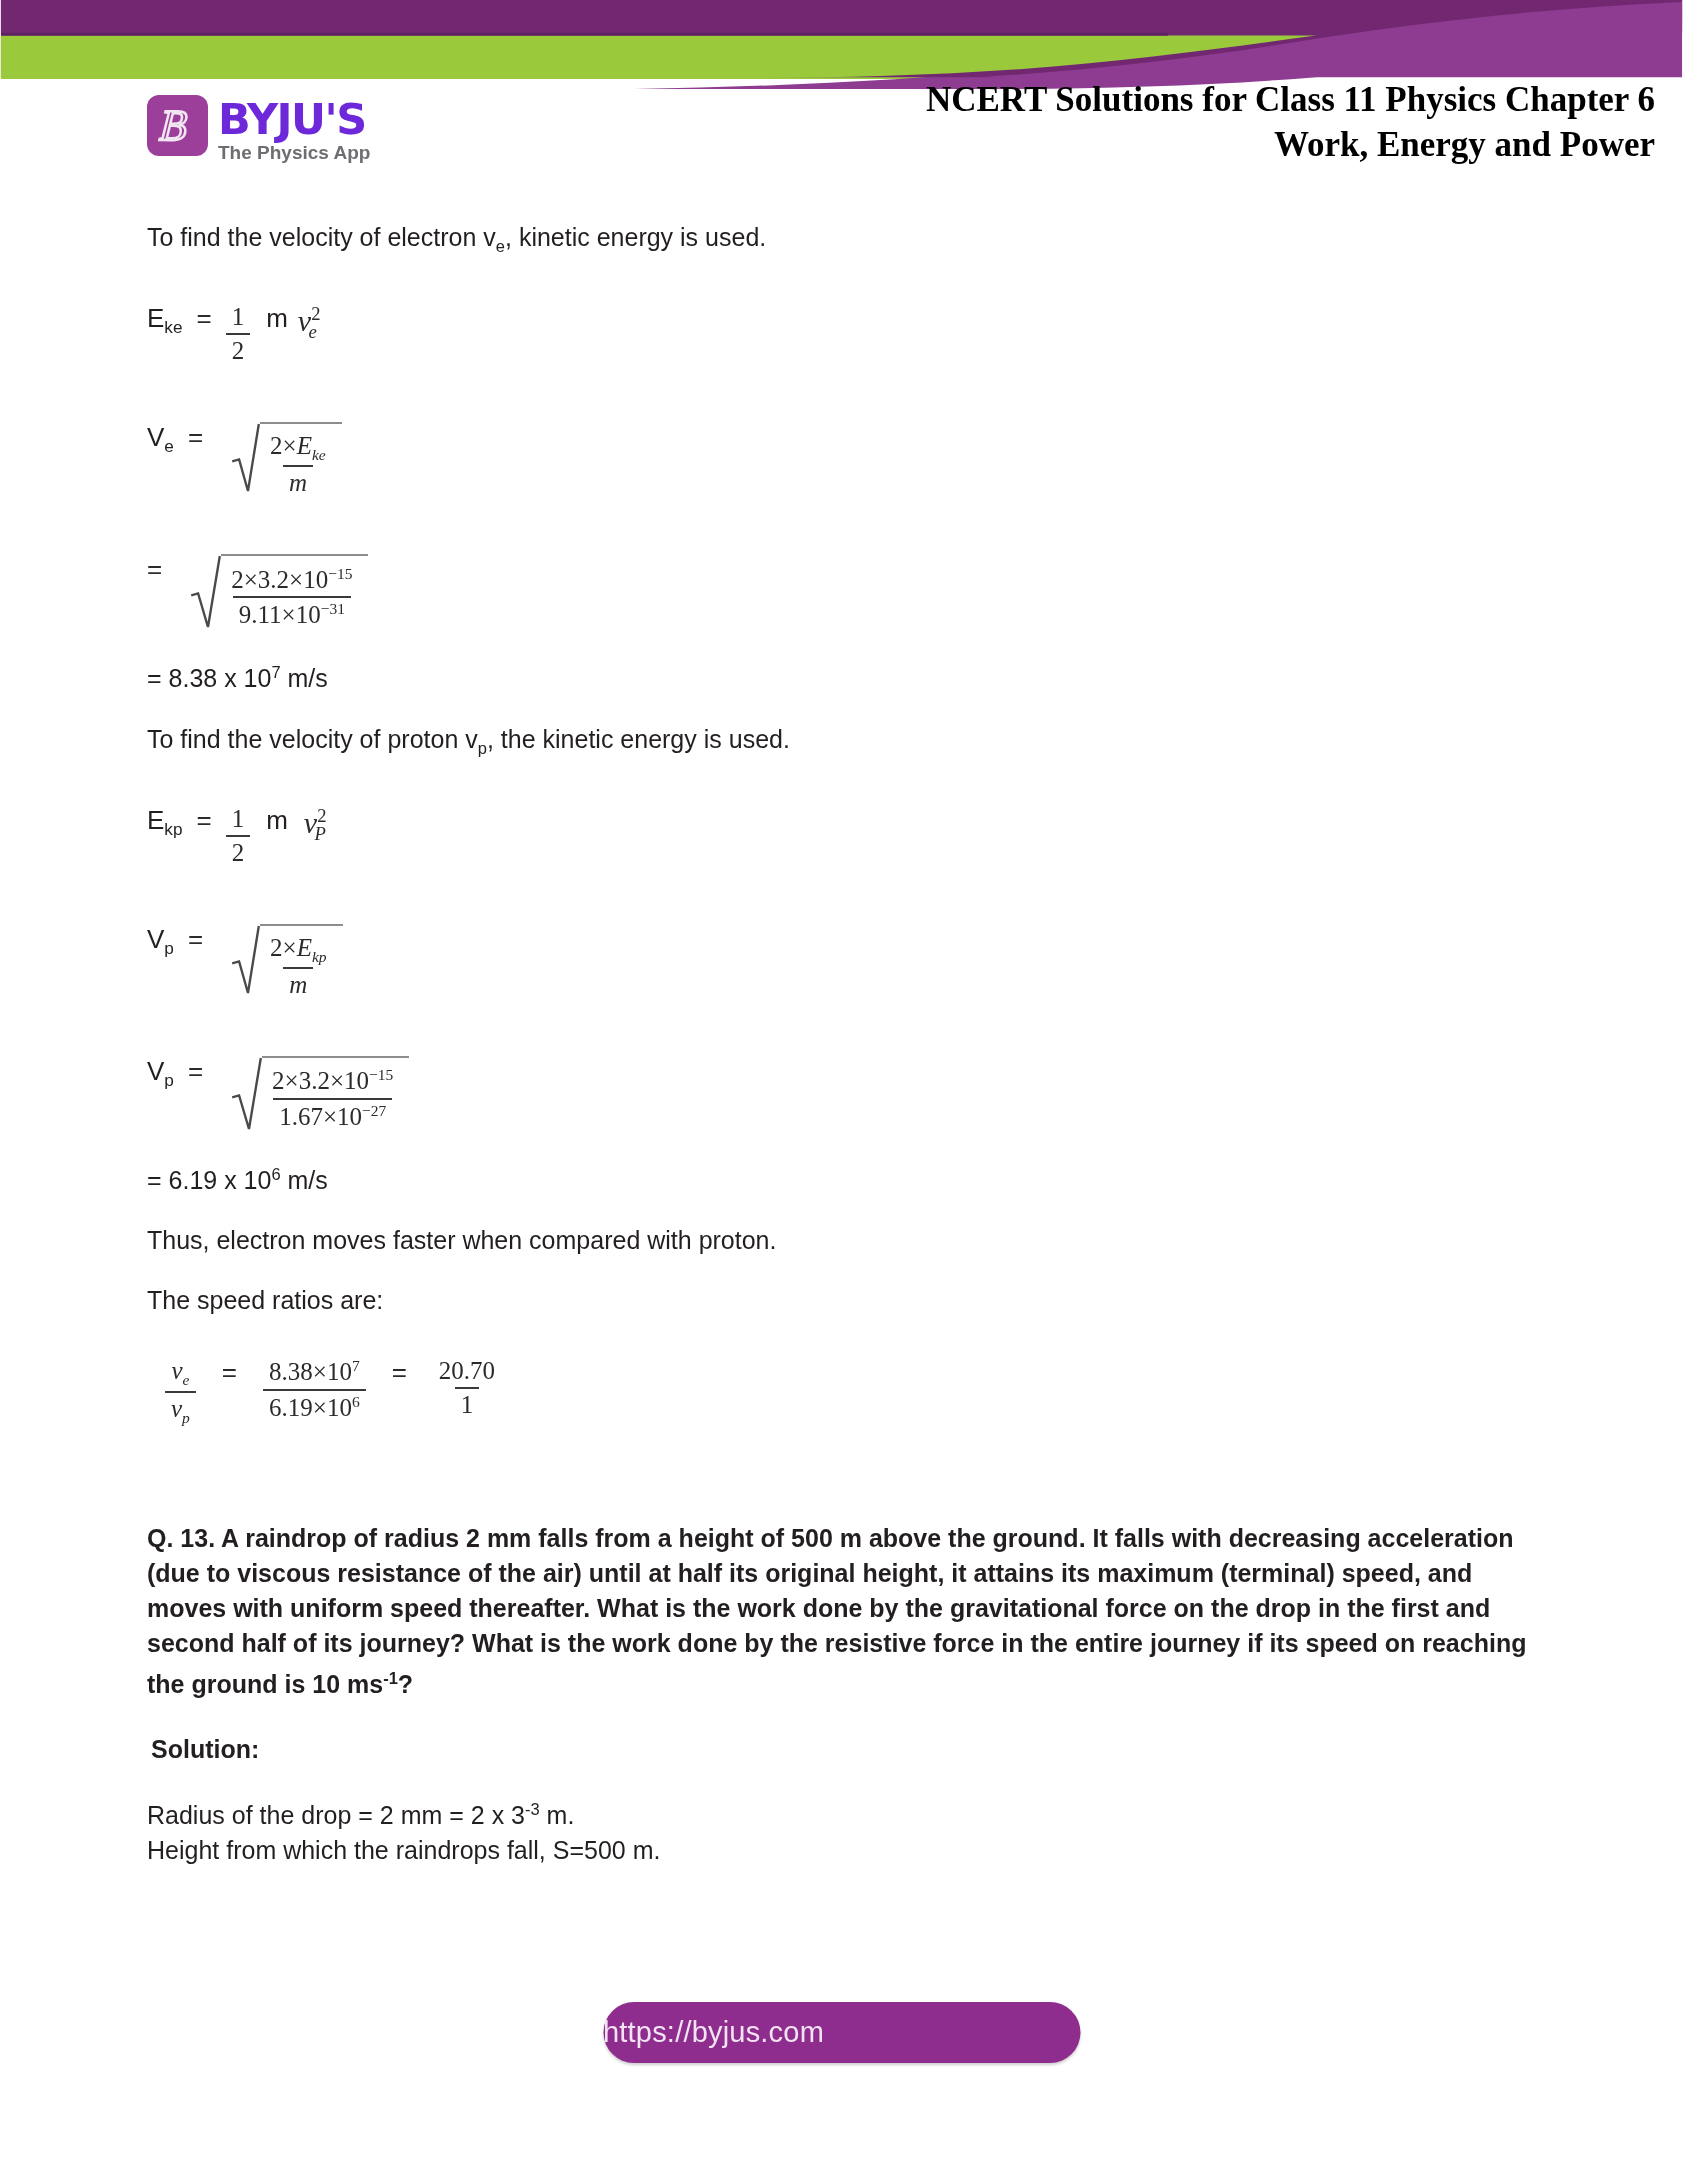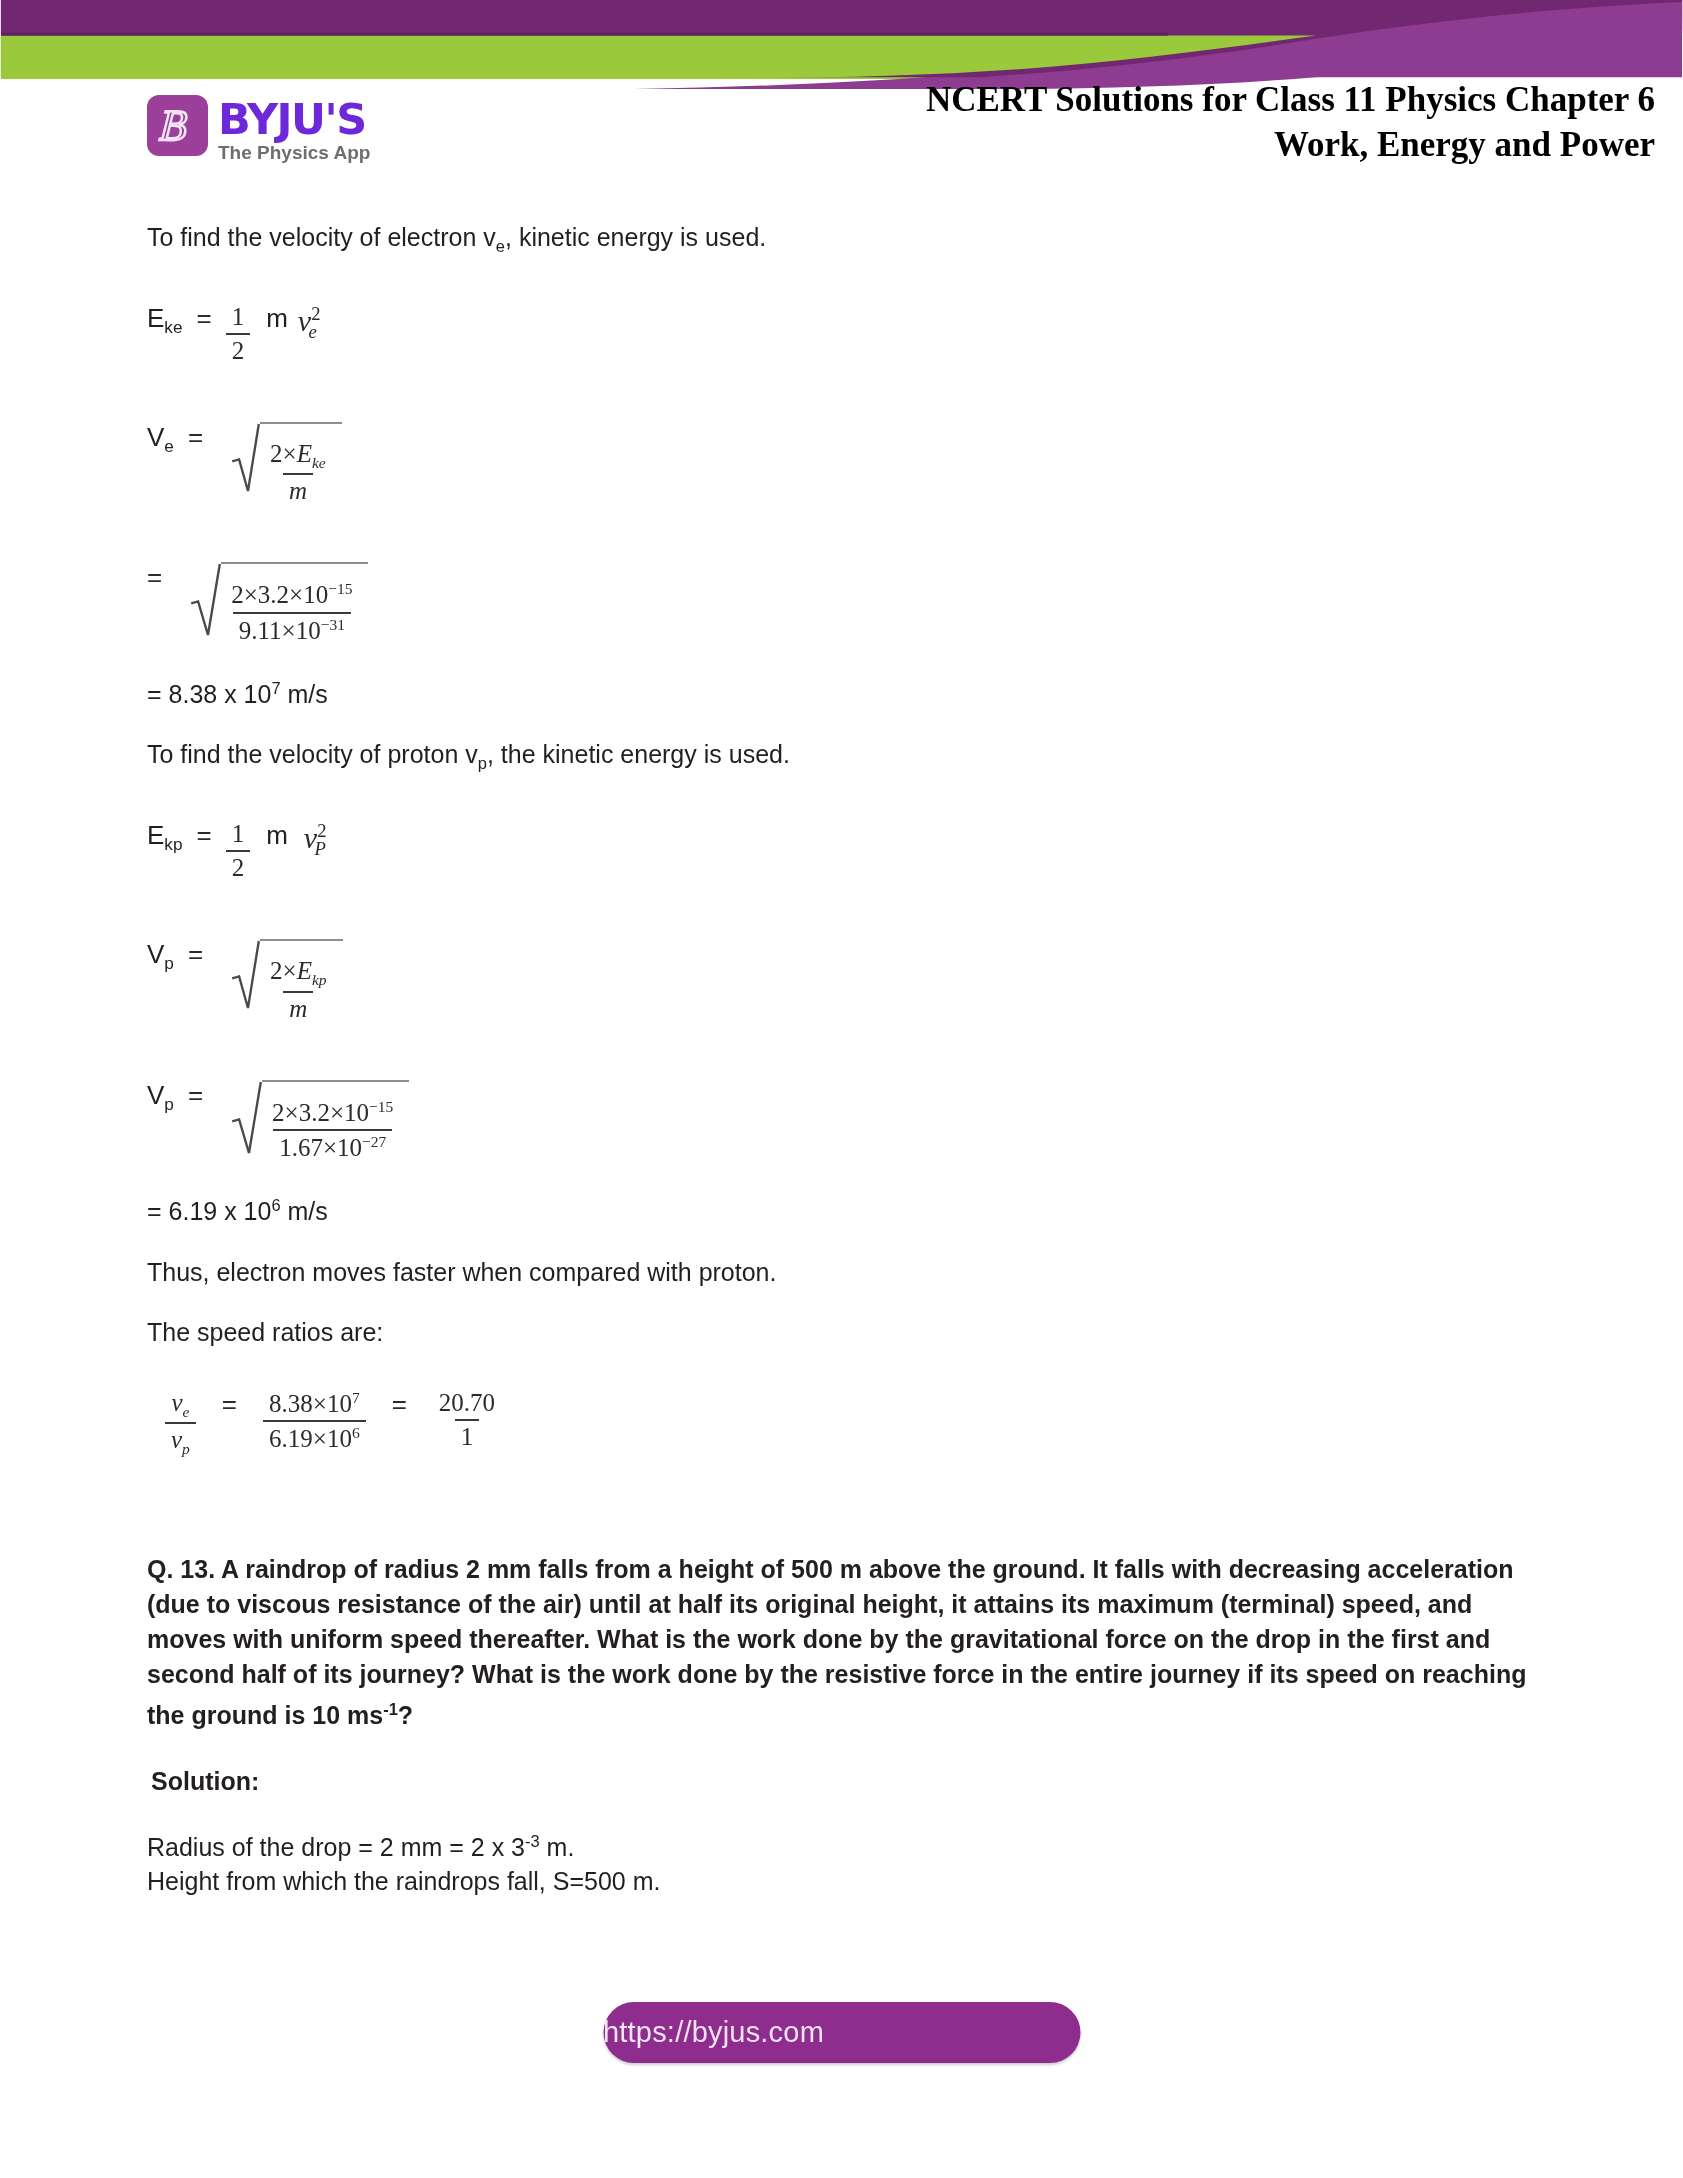--- a/index.html
+++ b/index.html
@@ -148,21 +148,21 @@
 
   
   .sqrt {
     display: inline-flex;
     align-items: stretch;
     position: relative;
   }
   .sqrt > .radical-svg { flex: 0 0 auto; }
   .sqrt > .radicand {
     border-top: 2px solid #8d8d8d;
-    padding: 16px 10px 0 4px;
+    padding: 8px 10px 0 4px;
     margin-left: -1px;
     display: flex;
     align-items: center;
   }
 
   .ex { font-size: 0.62em; vertical-align: super; }
   .ix { font-size: 0.62em; vertical-align: sub; }
 
   
   .question {

